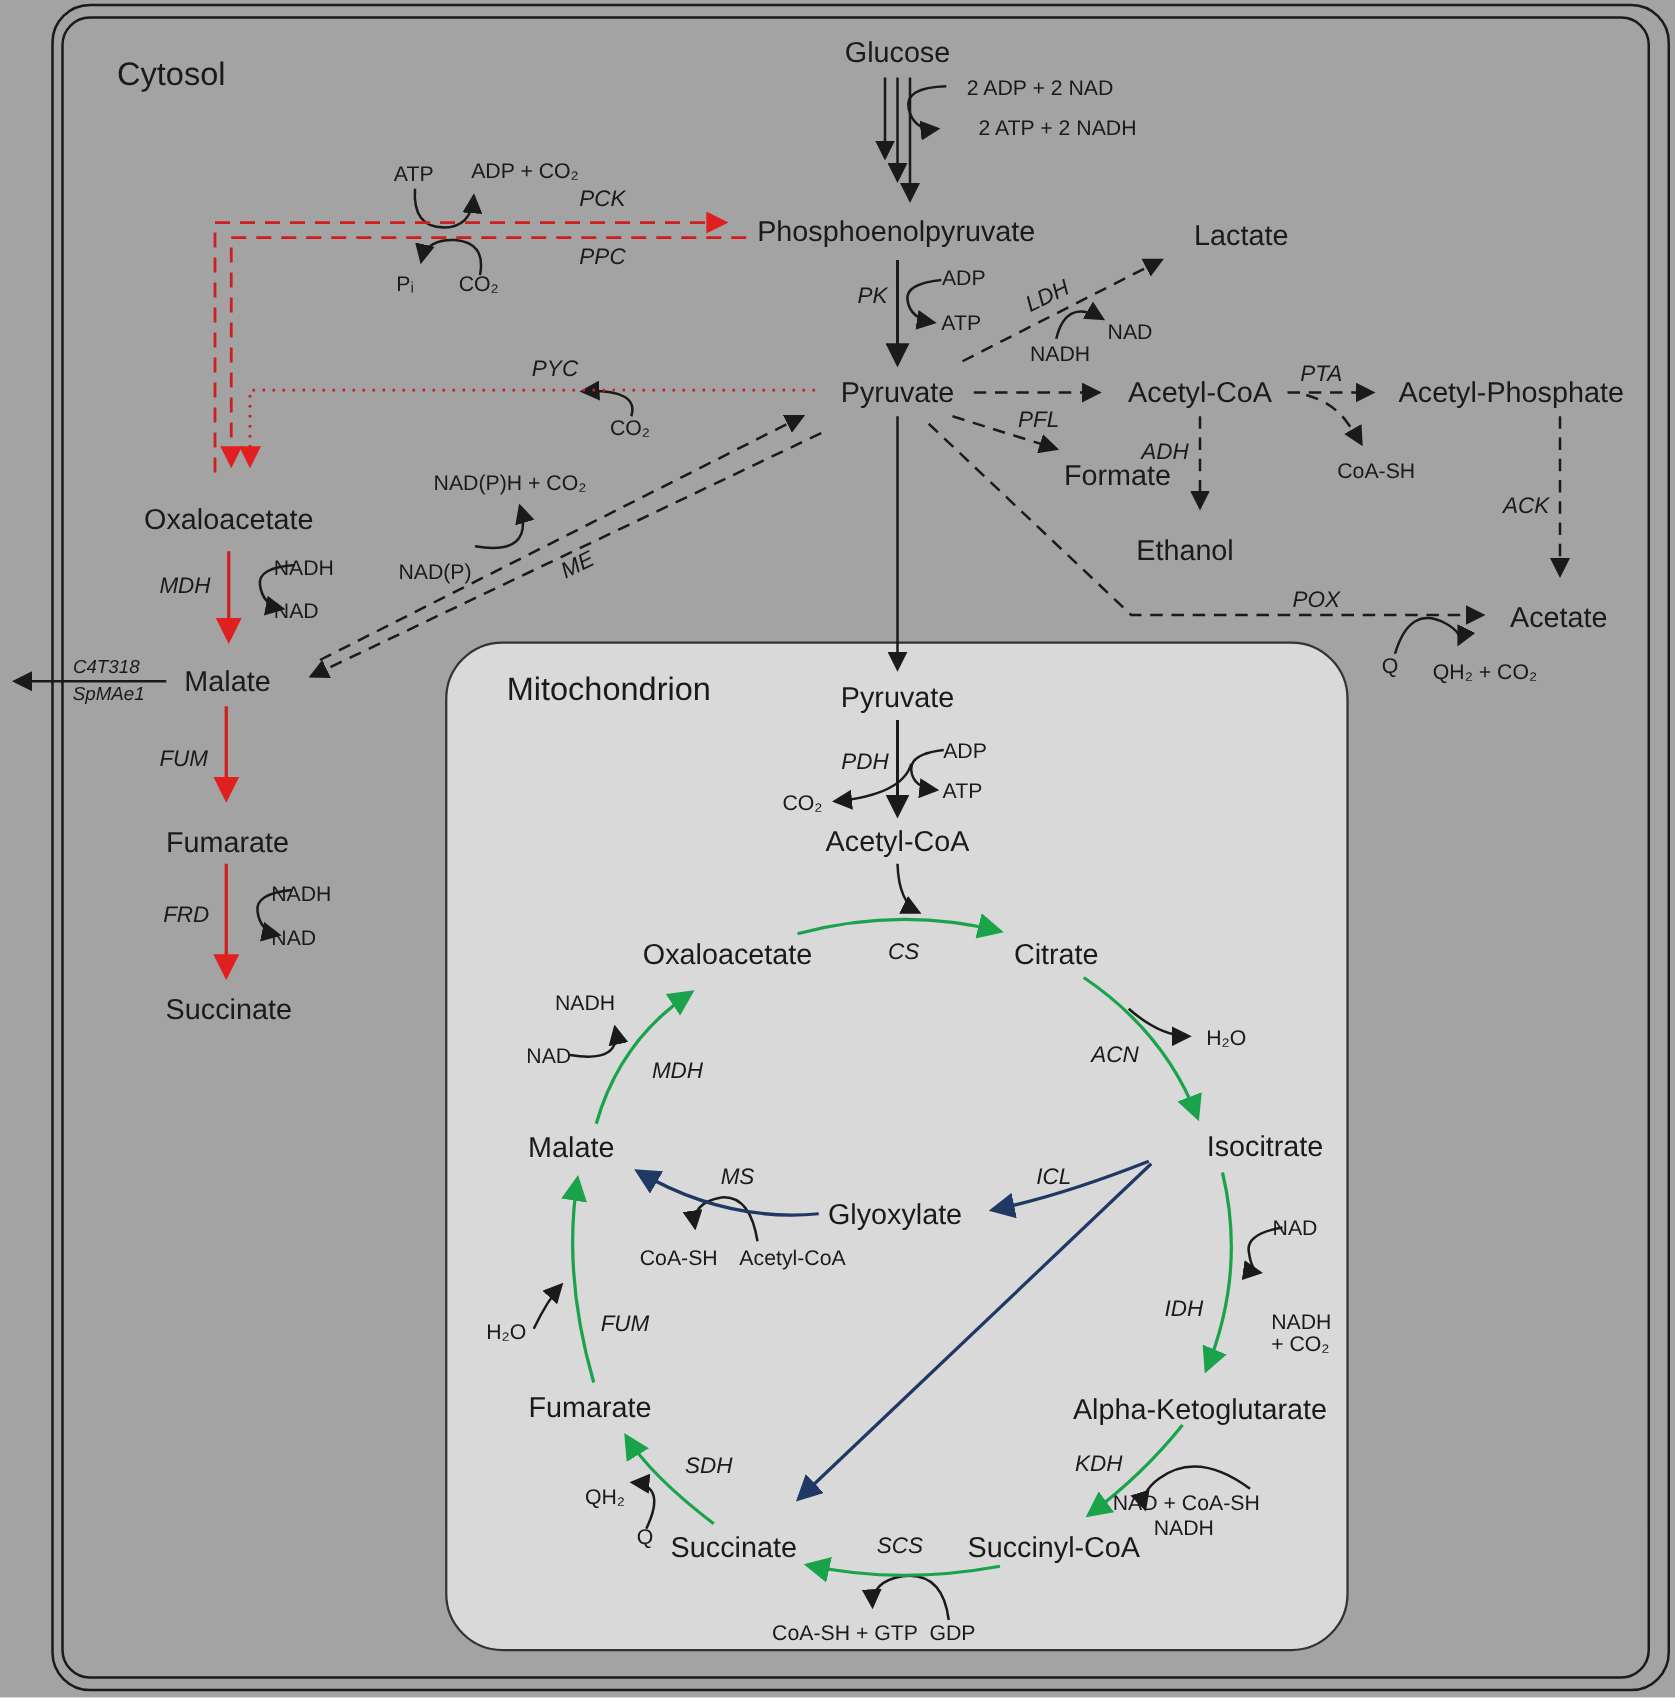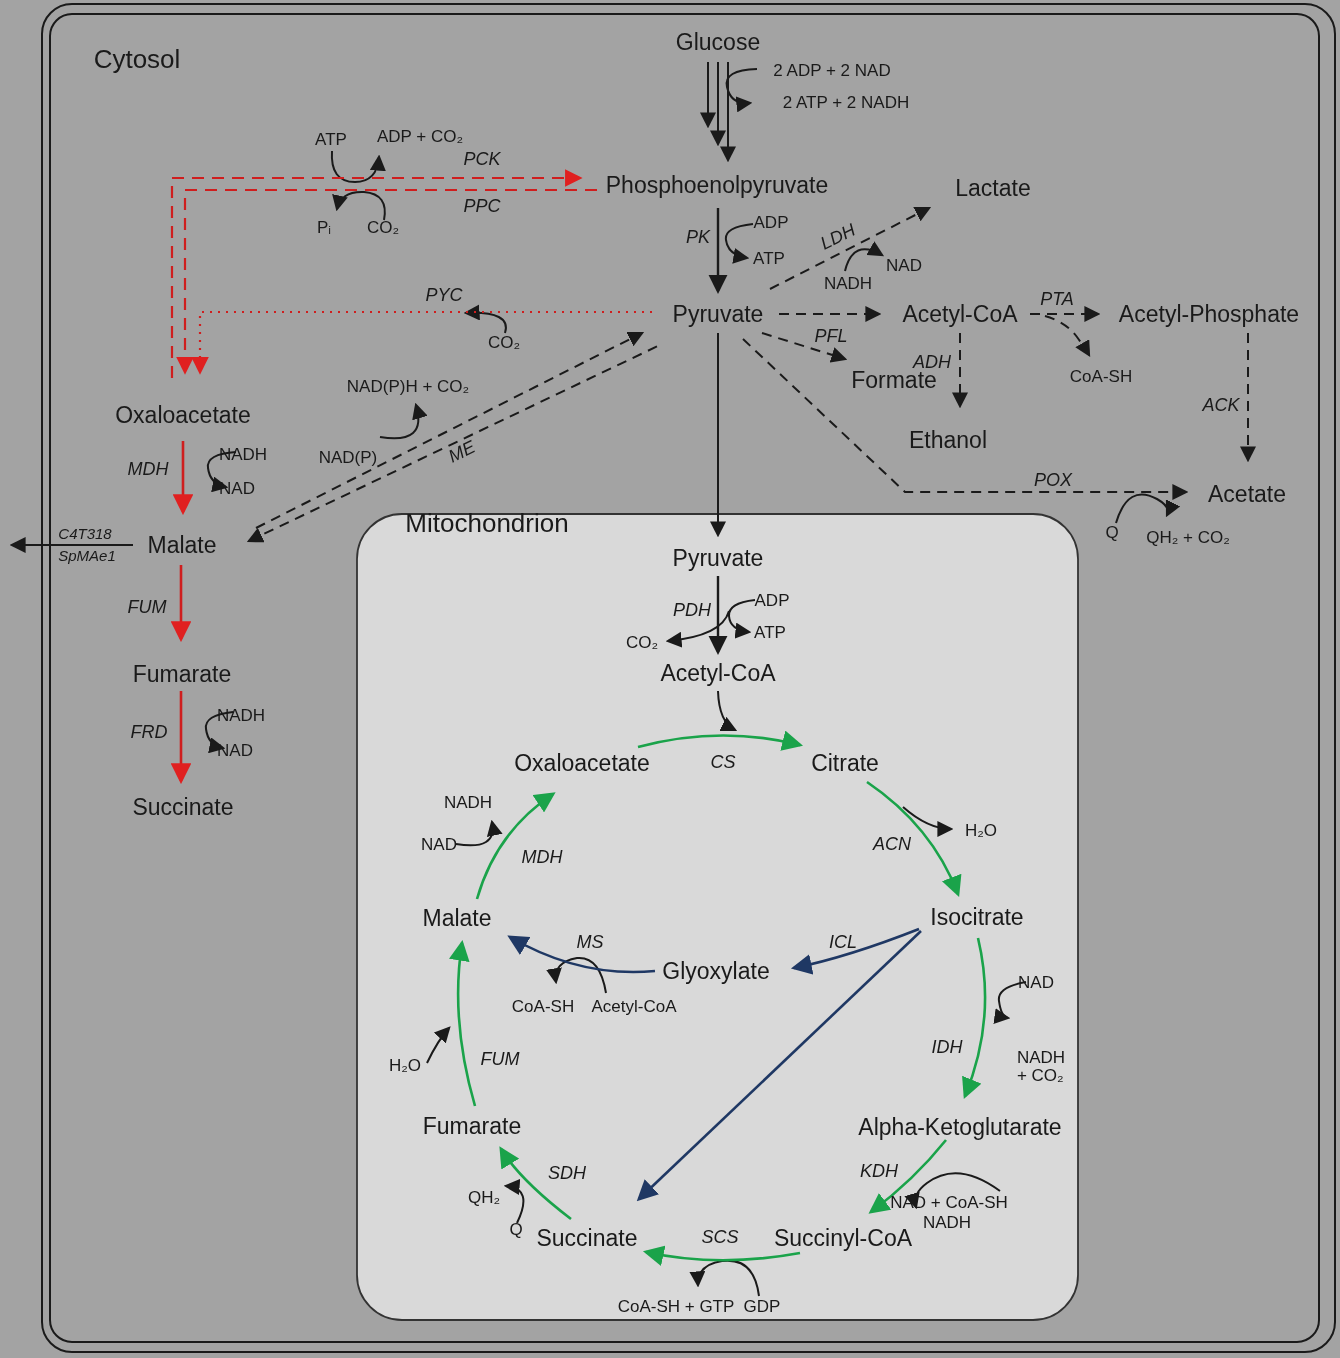--- a/index.html
+++ b/index.html
@@ -114,39 +114,39 @@
 
     <g stroke="#1f3864" stroke-width="2.6" fill="none">
       <path d="M919 929 Q848 957 794 968" marker-end="url(#mNavy)"></path>
       <path d="M921 931 L639 1199" marker-end="url(#mNavy)"></path>
       <path d="M655 971 Q580 978 510 937" marker-end="url(#mNavy)"></path>
     </g>
   </svg>
 
   <div id="labels">
       <div class="label comp" style="left: 137px; top: 60px;">Cytosol</div>
-      <div class="label comp" style="left: 487px; top: 524px;">Mitochondrion</div>
+      <div class="label comp" style="left: 487px; top: 552px;">Mitochondrion</div>
       <div class="label met" style="left: 718px; top: 42px;">Glucose</div>
       <div class="label met" style="left: 717px; top: 185px;">Phosphoenolpyruvate</div>
       <div class="label met" style="left: 993px; top: 188px;">Lactate</div>
       <div class="label met" style="left: 718px; top: 314px;">Pyruvate</div>
       <div class="label met" style="left: 960px; top: 314px;">Acetyl-CoA</div>
       <div class="label met" style="left: 1209px; top: 314px;">Acetyl-Phosphate</div>
       <div class="label met" style="left: 894px; top: 380px;">Formate</div>
       <div class="label met" style="left: 948px; top: 440px;">Ethanol</div>
       <div class="label met" style="left: 1247px; top: 494px;">Acetate</div>
       <div class="label met" style="left: 183px; top: 415px;">Oxaloacetate</div>
       <div class="label met" style="left: 182px; top: 545px;">Malate</div>
       <div class="label met" style="left: 182px; top: 674px;">Fumarate</div>
       <div class="label met" style="left: 183px; top: 807px;">Succinate</div>
       <div class="label met" style="left: 718px; top: 558px;">Pyruvate</div>
       <div class="label met" style="left: 718px; top: 673px;">Acetyl-CoA</div>
       <div class="label met" style="left: 582px; top: 763px;">Oxaloacetate</div>
       <div class="label met" style="left: 845px; top: 763px;">Citrate</div>
-      <div class="label met" style="left: 977px; top: 917px;">Isocitrate</div>
+      <div class="label met" style="left: 1012px; top: 917px;">Isocitrate</div>
       <div class="label met" style="left: 960px; top: 1127px;">Alpha-Ketoglutarate</div>
       <div class="label met" style="left: 843px; top: 1238px;">Succinyl-CoA</div>
       <div class="label met" style="left: 587px; top: 1238px;">Succinate</div>
       <div class="label met" style="left: 472px; top: 1126px;">Fumarate</div>
       <div class="label met" style="left: 457px; top: 918px;">Malate</div>
       <div class="label met" style="left: 716px; top: 971px;">Glyoxylate</div>
       <div class="label enz" style="left: 482px; top: 159px;">PCK</div>
       <div class="label enz" style="left: 482px; top: 206px;">PPC</div>
       <div class="label enz" style="left: 698px; top: 237px;">PK</div>
       <div class="label enz" style="left: 838px; top: 237px; transform: translate(-50%, -50%) rotate(-26deg);">LDH</div>

